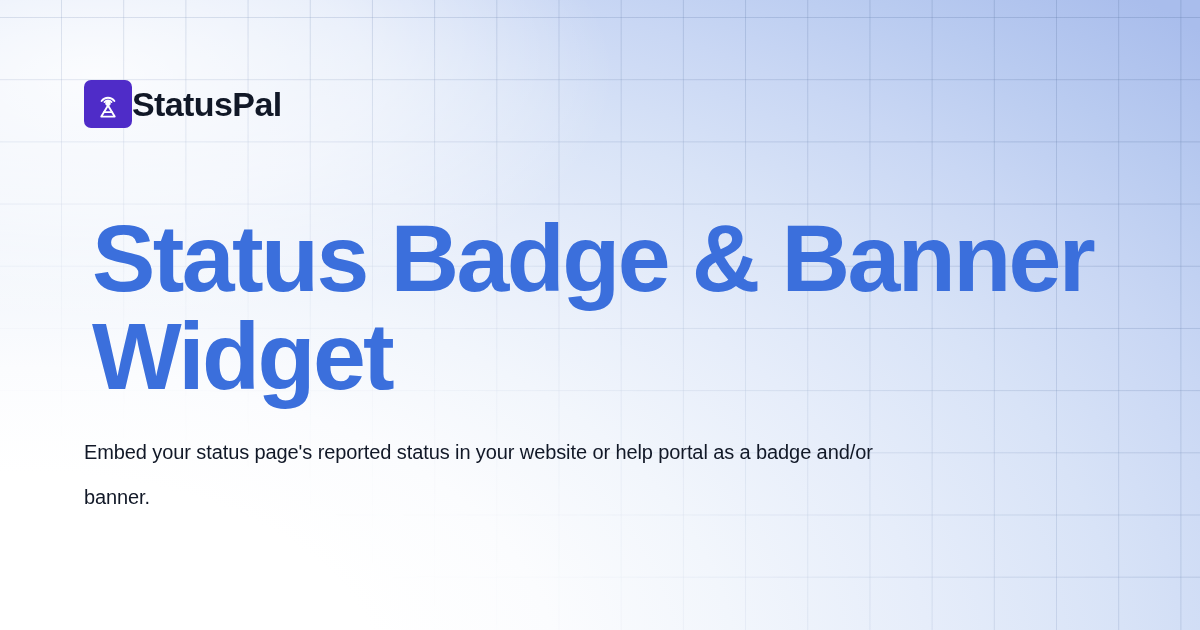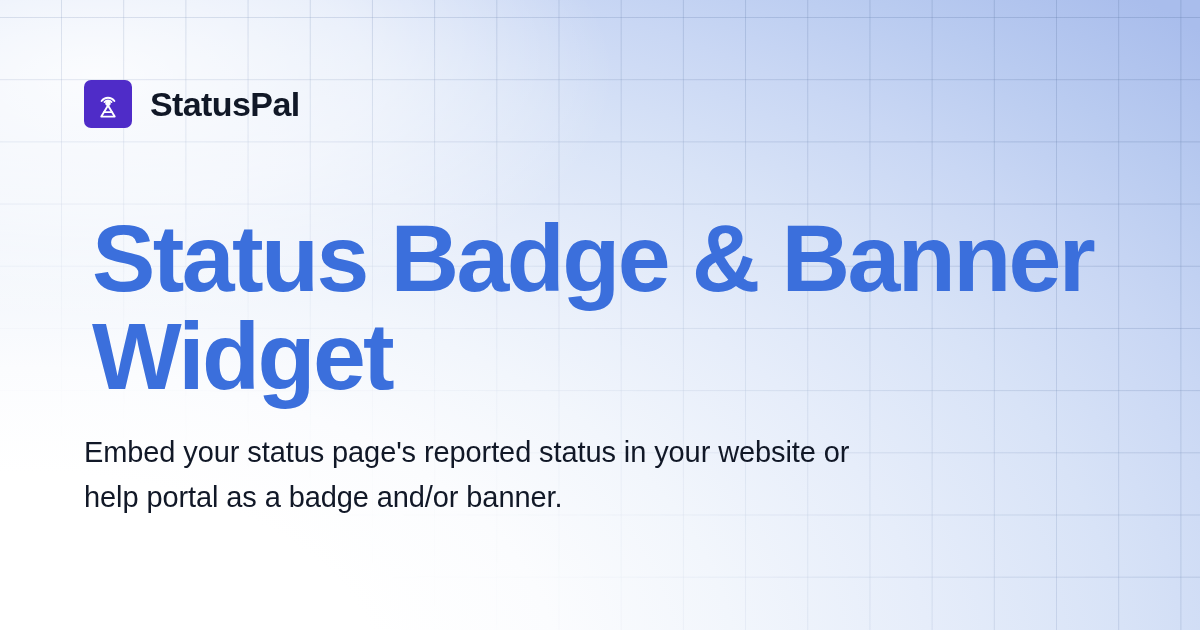--- a/index.html
+++ b/index.html
@@ -101,21 +101,20 @@
     z-index: 3;
     width: 1200px;
     height: 630px;
     padding: 80px 84px 0 84px;
   }
 
   
   .brand {
     display: flex;
     align-items: center;
-    gap: 18px;
     height: 48px;
   }
 
   .brand-mark {
     width: 48px;
     height: 48px;
     border-radius: 7px;
     background: #4F2CC8;
     display: flex;
     align-items: center;
@@ -150,21 +149,21 @@
   }
 
   
   .subtitle {
     margin: 0;
     padding: 0;
     position: absolute;
     left: 84px;
     top: 430px;
     width: 800px;
-    font-size: 29px;
+    font-size: 20px;
     font-weight: 400;
     line-height: 45px;
     letter-spacing: -0.1px;
     color: #111827;
   }
 </style>
 </head>
 <body>
 
 <div class="og-card">

